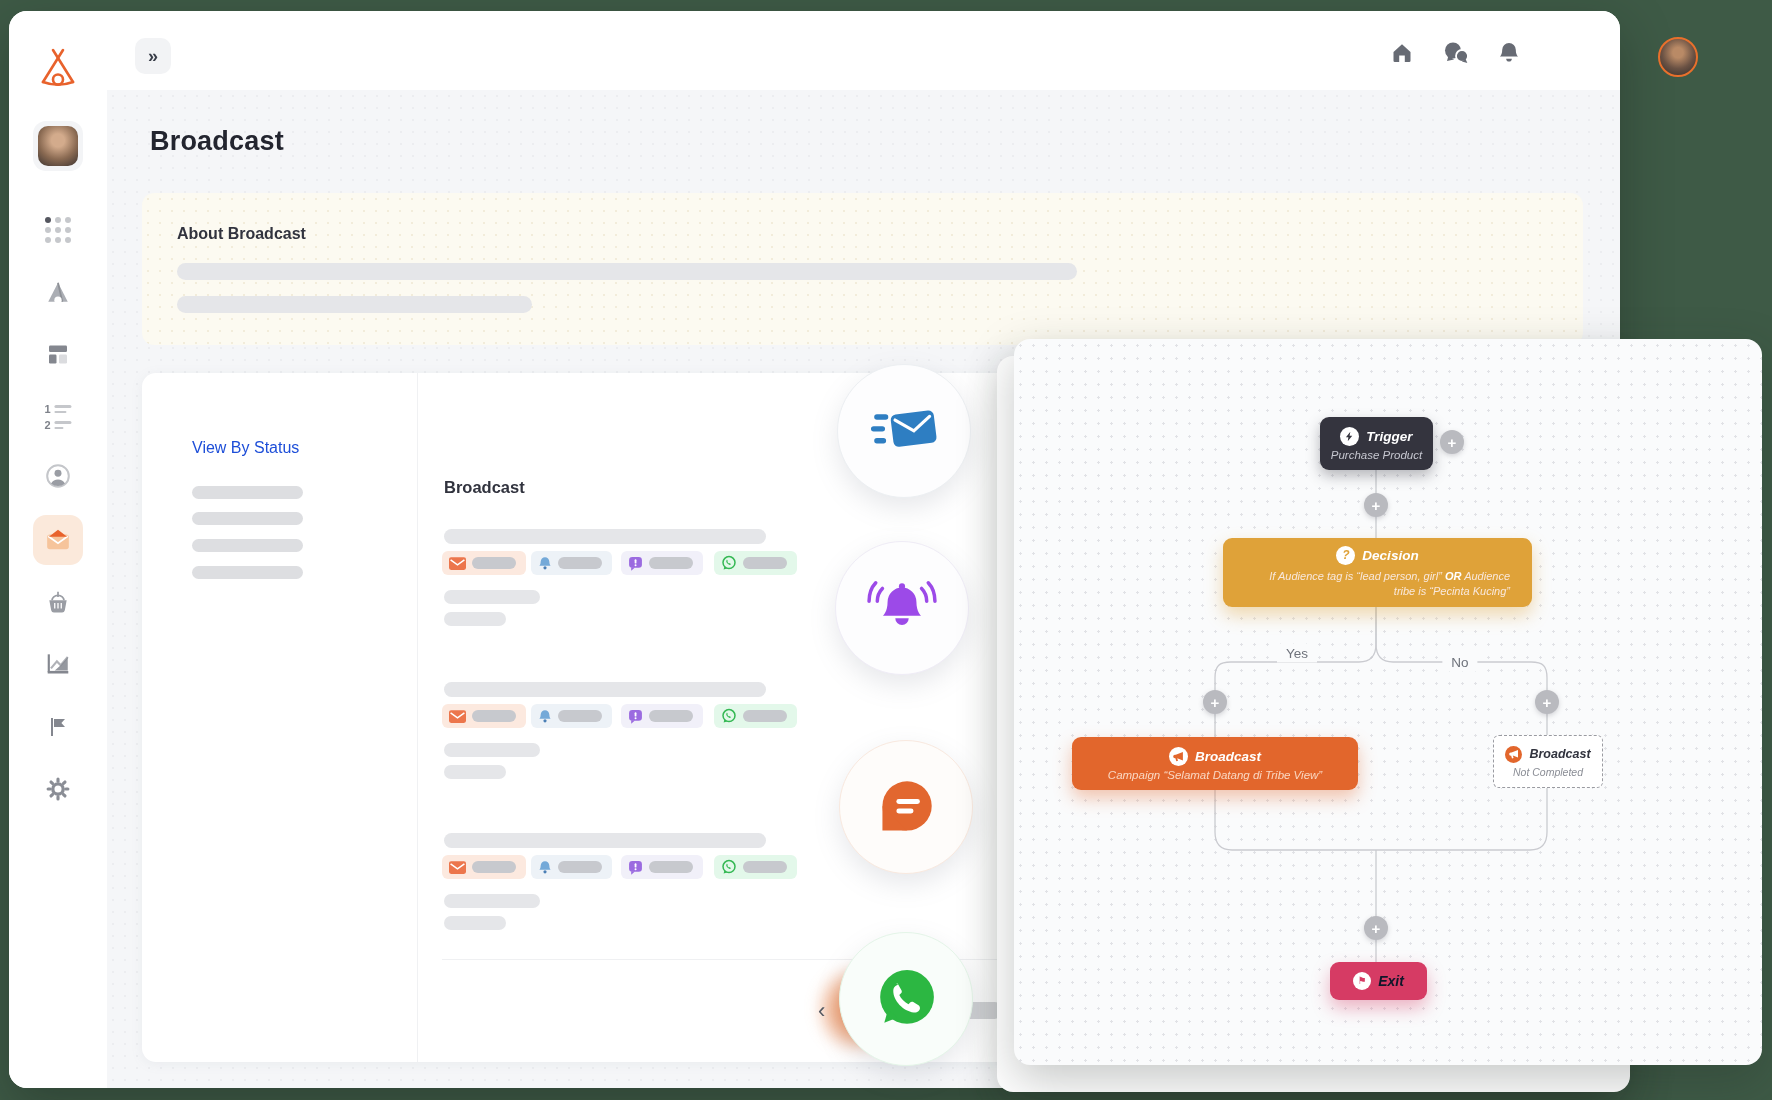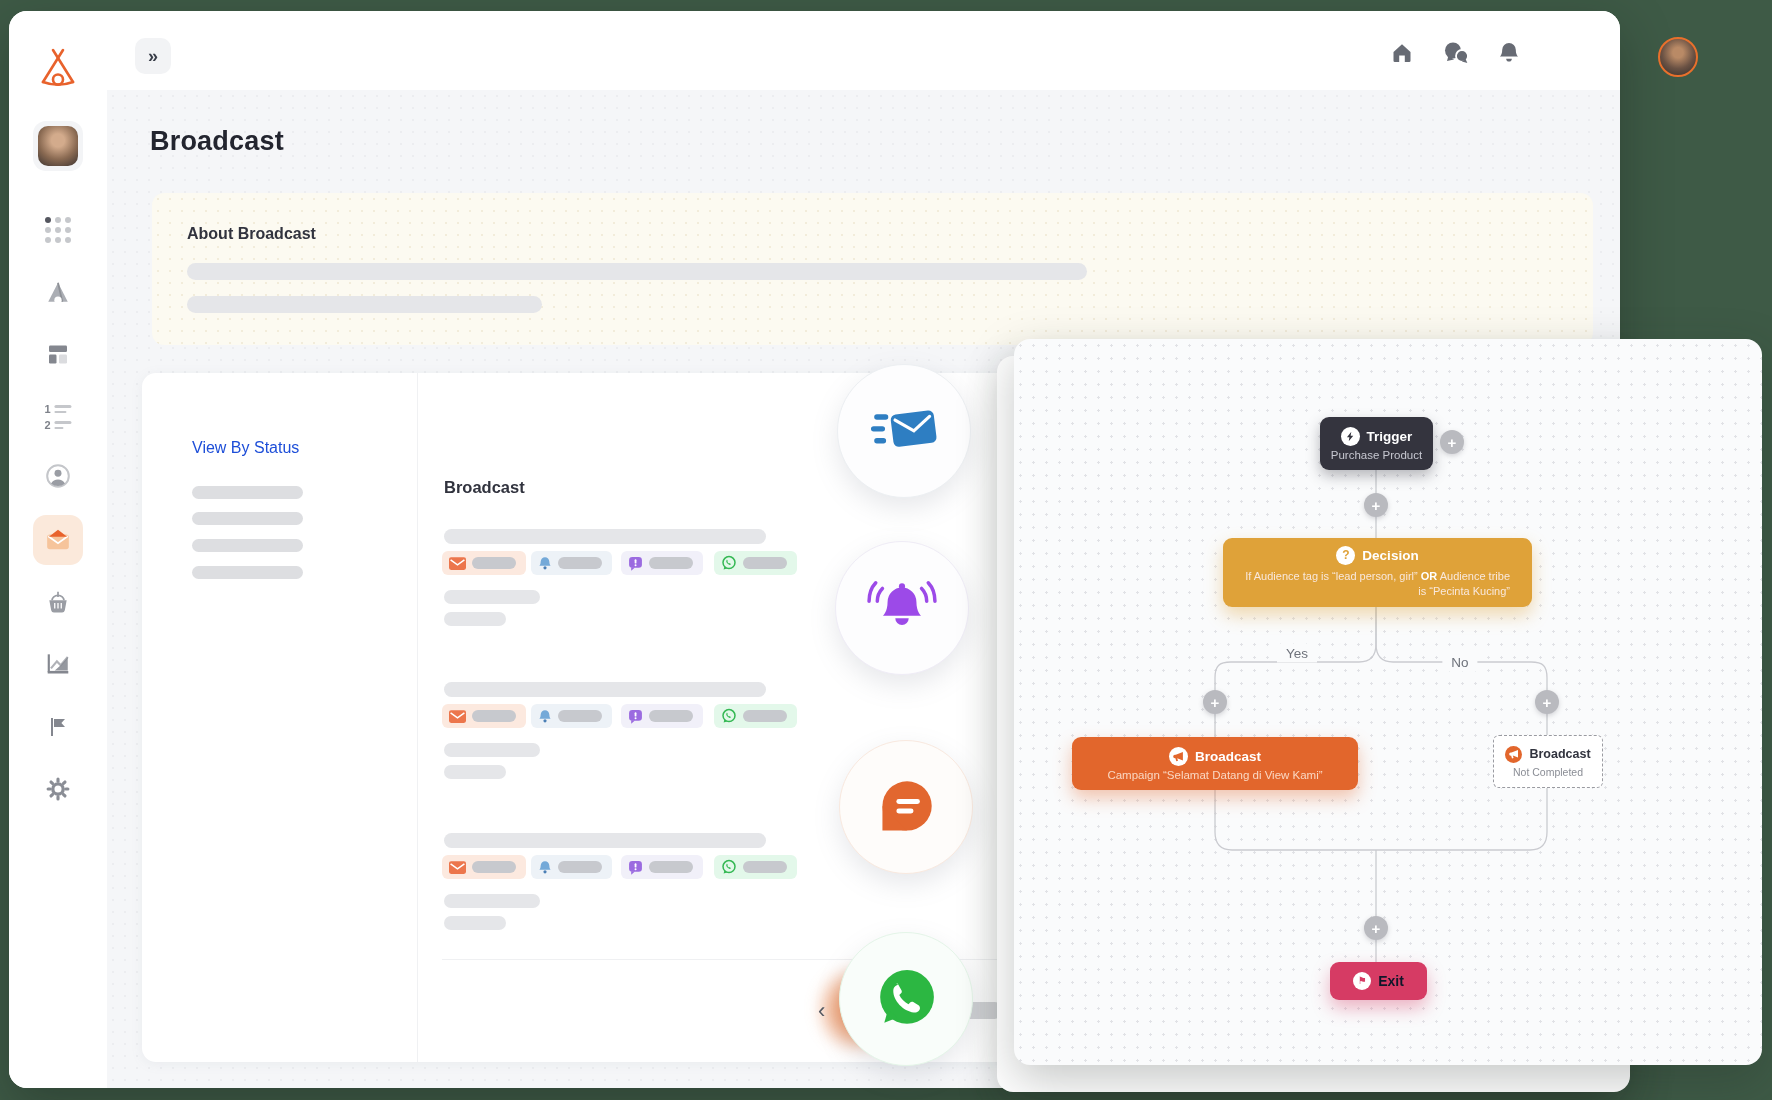--- a/index.html
+++ b/index.html
@@ -38,21 +38,21 @@
   .top-avatar{position:absolute;left:1551px;top:26px;width:40px;height:40px;border-radius:50%;
     border:2px solid #E8702C;box-sizing:border-box;
     background:radial-gradient(circle at 50% 38%,#b98a66 18%,#6b5244 55%,#2e2a28 100%);cursor:pointer;}
 
   
   .content{position:absolute;left:98px;top:79px;right:0;bottom:0;background:#F5F6F8;
     background-image:radial-gradient(#ECEDF0 1px,transparent 1.1px);background-size:12px 12px;
     border-radius:0 0 18px 0;}
   .page-title{position:absolute;left:43px;top:36px;font-size:27px;font-weight:bold;color:#23252F;letter-spacing:.2px;}
 
-  .about-card{position:absolute;left:45px;top:103px;width:1441px;height:152px;border-radius:12px;
+  .about-card{position:absolute;left:35px;top:103px;width:1441px;height:152px;border-radius:12px;
     background:#FCFAF1;background-image:radial-gradient(#F2ECDA 1px,transparent 1.1px);background-size:12px 12px;text-align:center;}
   .about-title{position:absolute;left:35px;top:32px;font-size:16px;font-weight:bold;color:#31333E;}
   .bar{position:absolute;border-radius:9px;background:#E5E6E9;}
 
   .list-card{position:absolute;left:35px;top:283px;width:1441px;height:689px;border-radius:14px;background:#fff;
     box-shadow:0 2px 12px rgba(140,146,158,.10);}
   .vdivider{position:absolute;left:275px;top:0;bottom:0;width:1px;background:#F0F1F3;}
   .filter-title{position:absolute;left:50px;top:66px;font-size:16px;color:#1d4ed8;}
   .search-box{position:absolute;left:300px;top:35px;width:480px;height:41px;box-sizing:border-box;
     border:1px solid #E8EAEE;border-radius:10px;background:#fff;padding:0 18px;font-size:15px;color:#3A3E49;outline:none;
@@ -82,21 +82,21 @@
   .c-wa{border:1px solid #E4F5E8;background:#F9FDFA;}
 
   
   .flow-back{position:absolute;left:997px;top:356px;width:633px;height:736px;background:#fff;border-radius:16px;
     box-shadow:0 14px 40px rgba(30,40,34,.22);z-index:5;}
   .flow-card{position:absolute;left:1014px;top:339px;width:748px;height:726px;border-radius:16px;z-index:6;
     background-color:#FAFBFC;background-image:radial-gradient(#E1E2E6 1.1px,transparent 1.2px);background-size:13px 13px;
     box-shadow:0 16px 46px rgba(30,40,34,.25);overflow:hidden;}
   .flow-svg{position:absolute;left:0;top:0;}
   .node{position:absolute;border-radius:9px;display:flex;flex-direction:column;align-items:center;justify-content:center;
-    box-sizing:border-box;cursor:pointer;}
+    box-sizing:border-box;cursor:pointer;font-style:italic;}
   .node .hrow{display:flex;align-items:center;gap:7px;}
   .ncircle{width:19px;height:19px;border-radius:50%;background:#fff;display:flex;align-items:center;justify-content:center;flex:none;}
   .n-trigger{background:#34343E;box-shadow:0 6px 14px rgba(52,52,62,.35);}
   .n-trigger .ttl{color:#fff;font-weight:bold;font-size:13.5px;}
   .n-trigger .sub{color:#C6C7D0;font-size:11.5px;margin-top:3px;}
   .n-decision{background:#DFA239;box-shadow:0 8px 18px rgba(223,162,57,.4);padding:0 22px;}
   .n-decision .ttl{color:#fff;font-weight:bold;font-size:13.5px;}
   .n-decision .cond{color:#F9E8DC;font-size:11px;line-height:1.4;text-align:right;margin-top:4px;}
   .n-bmain{background:#E2662C;box-shadow:0 8px 18px rgba(226,102,44,.38);}
   .n-bmain .ttl{color:#fff;font-weight:bold;font-size:13.5px;}
@@ -481,21 +481,21 @@
 
   <div class="node n-bmain" style="left:58px;top:398px;width:286px;height:53px">
     <div class="hrow">
       <span class="ncircle">
         <svg width="11" height="11" viewBox="0 0 12 12">
             <path d="M10.8 1.2 3 4.2 H2.1 a1.9 1.9 0 0 0 0 3.8 h.5 l1 3.3 1.9 -.6 -.9 -2.8 6.2 2.4z" fill="#E2662C"></path>
           </svg>
       </span>
       <span class="ttl">Broadcast</span>
     </div>
-    <div class="sub">Campaign “Selamat Datang di View Kami”</div>
+    <div class="sub">Campaign “Selamat Datang di Tribe View”</div>
   </div>
 
   <div class="node n-balt" style="left:479px;top:396px;width:110px;height:53px">
     <div class="hrow">
       <span class="ncircle" style="background:#E2662C;width:17px;height:17px">
         <svg width="10" height="10" viewBox="0 0 12 12">
             <path d="M10.8 1.2 3 4.2 H2.1 a1.9 1.9 0 0 0 0 3.8 h.5 l1 3.3 1.9 -.6 -.9 -2.8 6.2 2.4z" fill="#fff"></path>
           </svg>
       </span>
       <span class="ttl">Broadcast</span>

